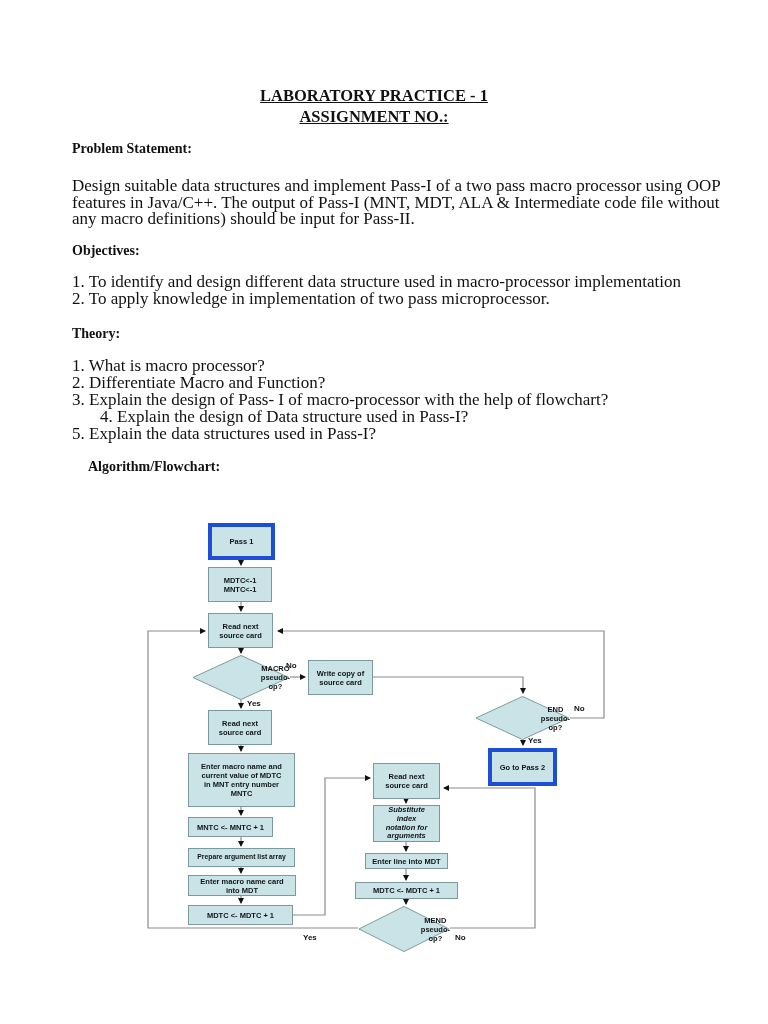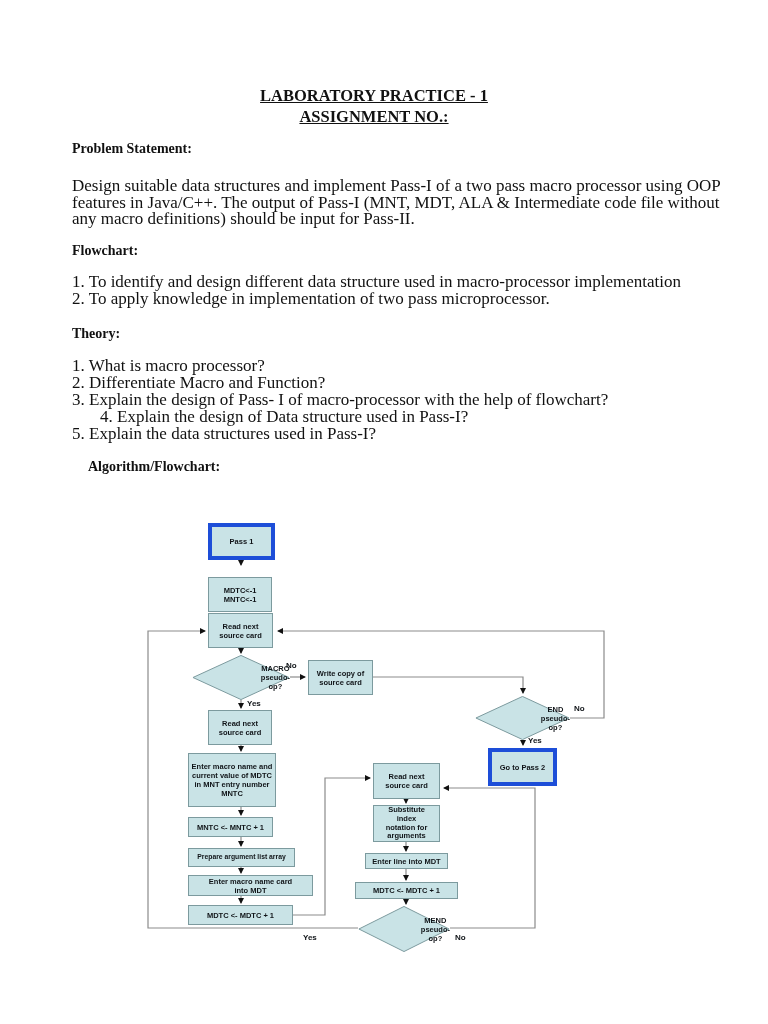--- a/index.html
+++ b/index.html
@@ -36,21 +36,21 @@
   <div class="doc-head">
     <div>LABORATORY PRACTICE - 1</div>
     <div>ASSIGNMENT NO.:</div>
   </div>
 
   <div class="sec-h" style="left:72px;top:141px;">Problem Statement:</div>
   <div class="body-line" style="top:176px;">Design suitable data structures and implement Pass-I of a two pass macro processor using OOP</div>
   <div class="body-line" style="top:209px;">any macro definitions) should be input for Pass-II.</div>
   <div class="body-line" style="top:192.5px;">features in Java/C++. The output of Pass-I (MNT, MDT, ALA &amp; Intermediate code file without</div>
 
-  <div class="sec-h" style="left:72px;top:243px;">Flowchart:</div>
+  <div class="sec-h" style="left:72px;top:243px;">Objectives:</div>
   <div class="body-line" style="top:272px;">1. To identify and design different data structure used in macro-processor implementation</div>
   <div class="body-line" style="top:288.5px;">2. To apply knowledge in implementation of two pass microprocessor.</div>
 
   <div class="sec-h" style="left:72px;top:326px;">Theory:</div>
   <div class="body-line" style="top:356px;">1. What is macro processor?</div>
   <div class="body-line" style="top:373px;">2. Differentiate Macro and Function?</div>
   <div class="body-line" style="top:390px;">3. Explain the design of Pass- I of macro-processor with the help of flowchart?</div>
   <div class="body-line" style="top:407px;margin-left:28px;">4. Explain the design of Data structure used in Pass-I?</div>
   <div class="body-line" style="top:424px;">5. Explain the data structures used in Pass-I?</div>
 
@@ -80,21 +80,21 @@
     <path d="M406,842 V851" marker-end="url(#arr)"></path>
     <path d="M406,869 V880" marker-end="url(#arr)"></path>
     <path d="M406,899 V904" marker-end="url(#arr)"></path>
     <path d="M450,928 H535 V788 H444" marker-end="url(#arr)"></path>
     <path d="M358,928 H148 V631 H205" marker-end="url(#arr)"></path>
   </svg>
 
   <div class="fc-box thick" style="left:208px;top:523px;width:67px;height:37px;">
     <span class="fc-text">Pass 1</span>
   </div>
-  <div class="fc-box" style="left:208px;top:567px;width:64px;height:35px;margin-top:10px;">
+  <div class="fc-box" style="left:208px;top:567px;width:64px;height:35px;">
     <span class="fc-text">MDTC&lt;-1
 MNTC&lt;-1</span>
   </div>
   <div class="fc-box" style="left:208px;top:613px;width:65px;height:35px;">
     <span class="fc-text">Read next
 source card</span>
   </div>
 
   <div class="fc-diamond" style="left:192px;top:655px;width:98px;height:45px;">
     <svg viewBox="0 0 100 100" preserveAspectRatio="none">
@@ -106,46 +106,46 @@
   </div>
 
   <div class="fc-box" style="left:308px;top:660px;width:65px;height:35px;">
     <span class="fc-text">Write copy of
 source card</span>
   </div>
   <div class="fc-box" style="left:208px;top:710px;width:64px;height:35px;">
     <span class="fc-text">Read next
 source card</span>
   </div>
-  <div class="fc-box" style="left:188px;top:753px;width:88px;height:54px;">
+  <div class="fc-box" style="left:188px;top:753px;width:107px;height:54px;">
     <span class="fc-text">Enter macro name and
 current value of MDTC
 in MNT entry number
 MNTC</span>
   </div>
   <div class="fc-box" style="left:188px;top:817px;width:85px;height:20px;align-items:center;">
     <span class="fc-text">MNTC &lt;- MNTC + 1</span>
   </div>
   <div class="fc-box" style="left:188px;top:848px;width:107px;height:19px;">
     <span class="fc-text small">Prepare argument list array</span>
   </div>
-  <div class="fc-box" style="left:188px;top:875px;width:125px;height:21px;">
+  <div class="fc-box" style="left:188px;top:875px;width:108px;height:21px;">
     <span class="fc-text">Enter macro name card
 into MDT</span>
   </div>
   <div class="fc-box" style="left:188px;top:905px;width:105px;height:20px;">
     <span class="fc-text">MDTC &lt;- MDTC + 1</span>
   </div>
 
   <div class="fc-box" style="left:373px;top:763px;width:67px;height:36px;">
     <span class="fc-text">Read next
 source card</span>
   </div>
   <div class="fc-box" style="left:373px;top:805px;width:67px;height:37px;">
-    <span class="fc-text" style="line-height:1.15;">Substitute
+    <span class="fc-text" style="line-height:1.15;font-style:italic;">Substitute
 index
 notation for
 arguments</span>
   </div>
   <div class="fc-box" style="left:365px;top:853px;width:83px;height:16px;">
     <span class="fc-text">Enter line into MDT</span>
   </div>
   <div class="fc-box" style="left:355px;top:882px;width:103px;height:17px;">
     <span class="fc-text">MDTC &lt;- MDTC + 1</span>
   </div>

